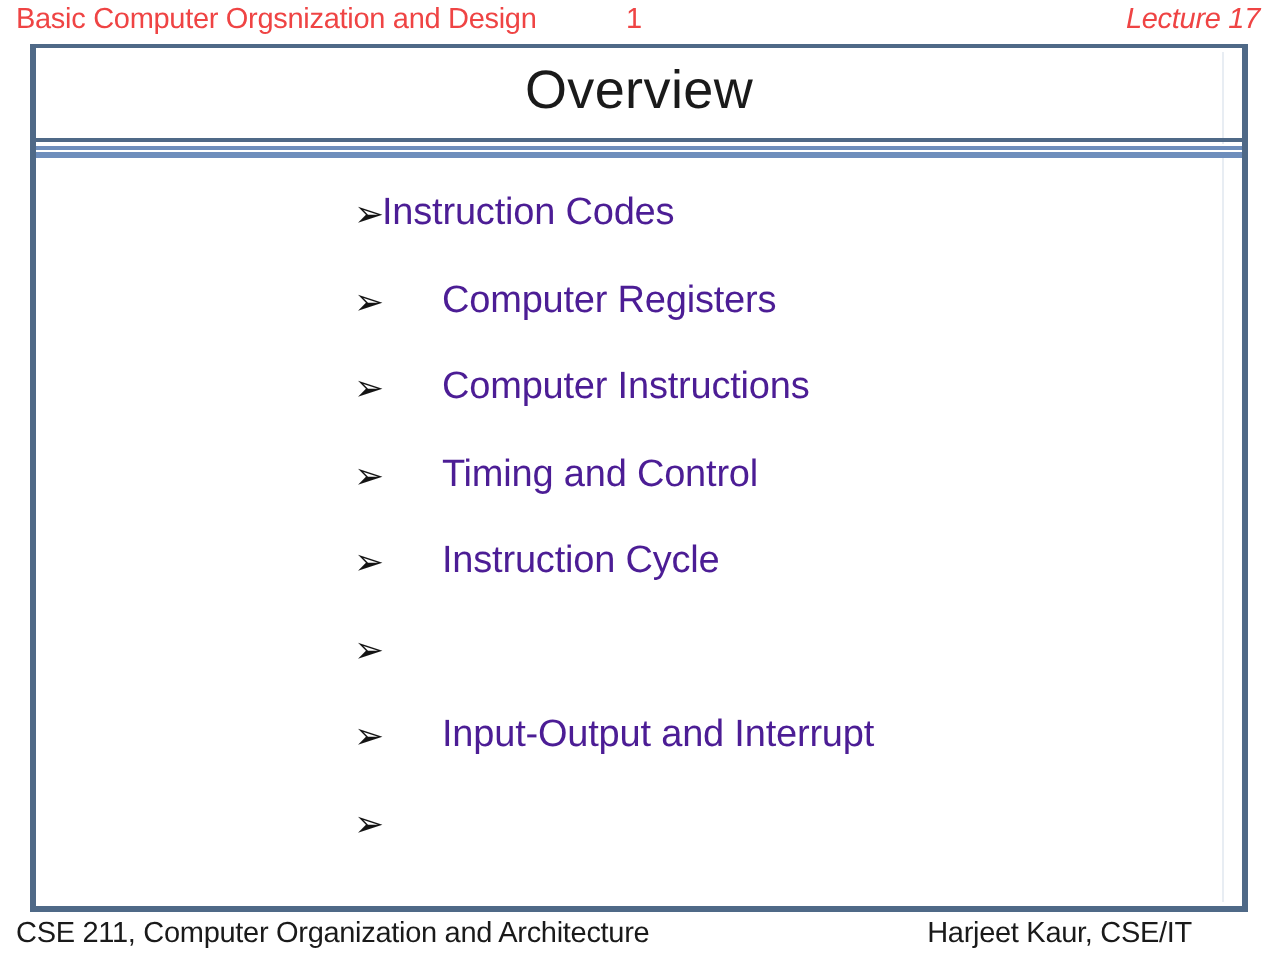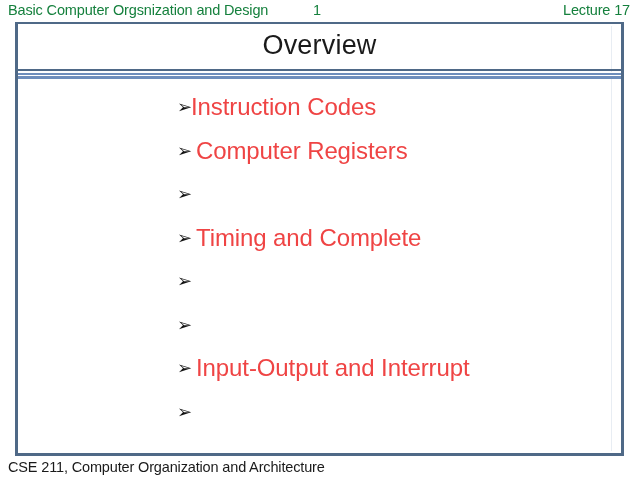--- a/index.html
+++ b/index.html
@@ -27,40 +27,41 @@
   
   .header {
     position: absolute;
     left: 0;
     top: 0;
     width: 638px;
     height: 21px;
     display: flex;
     align-items: center;
     font-size: 14.5px;
-    color: #15803d;
+    color: #ef4444;
     letter-spacing: -0.15px;
   }
   .header-left {
     position: absolute;
     left: 8px;
     top: 2px;
     white-space: nowrap;
   }
   .header-page {
     position: absolute;
     left: 313px;
     top: 2px;
     white-space: nowrap;
   }
   .header-right {
     position: absolute;
     right: 8px;
     top: 2px;
     white-space: nowrap;
+    font-style: italic;
   }
 
   
   .frame {
     position: absolute;
     left: 15px;
     top: 22px;
     width: 609px;
     height: 434px;
     box-sizing: border-box;
@@ -146,26 +147,26 @@
   }
   .bullet-mark {
     font-size: 18px;
     line-height: 26px;
     color: #141414;
     width: 14px;
     flex: 0 0 14px;
     text-align: left;
   }
   .bullet-text {
-    font-size: 24px;
+    font-size: 19px;
     line-height: 26px;
-    color: #ef4444;
+    color: #4c1d95;
     letter-spacing: -0.1px;
   }
-  .bullet-row.spaced .bullet-text { padding-left: 5px; }
+  .bullet-row.spaced .bullet-text { padding-left: 5px; margin-left: 25px; }
   .bullet-row.strong .bullet-text { font-weight: bold; }
 
   
   .footer {
     position: absolute;
     left: 0;
     top: 458px;
     width: 584px;
     height: 20px;
     font-size: 14.5px;
@@ -220,44 +221,47 @@
         <span class="bullet-text">Instruction Codes</span>
       </div>
 
       <div class="bullet-row spaced">
         <span class="bullet-mark">➢</span>
         <span class="bullet-text">Computer Registers</span>
       </div>
 
       <div class="bullet-row spaced">
         <span class="bullet-mark">➢</span>
-      </div>
-
-      <div class="bullet-row spaced">
-        <span class="bullet-mark">➢</span>
-        <span class="bullet-text">Timing and Complete</span>
-      </div>
-
-      <div class="bullet-row spaced">
-        <span class="bullet-mark">➢</span>
+        <span class="bullet-text">Computer Instructions</span>
+      </div>
+
+      <div class="bullet-row spaced">
+        <span class="bullet-mark">➢</span>
+        <span class="bullet-text">Timing and Control</span>
+      </div>
+
+      <div class="bullet-row spaced">
+        <span class="bullet-mark">➢</span>
+        <span class="bullet-text">Instruction Cycle</span>
       </div>
 
       <div class="bullet-row spaced strong">
         <span class="bullet-mark">➢</span>
       </div>
 
       <div class="bullet-row spaced">
         <span class="bullet-mark">➢</span>
         <span class="bullet-text">Input-Output and Interrupt</span>
       </div>
 
       <div class="bullet-row spaced">
         <span class="bullet-mark">➢</span>
       </div>
 
     </div>
   </div>
 
   <div class="footer">
     <span class="footer-left">CSE 211, Computer Organization and Architecture</span>
+    <span class="footer-right">Harjeet Kaur, CSE/IT</span>
   </div>
 
 </div>
 
 </body></html>

